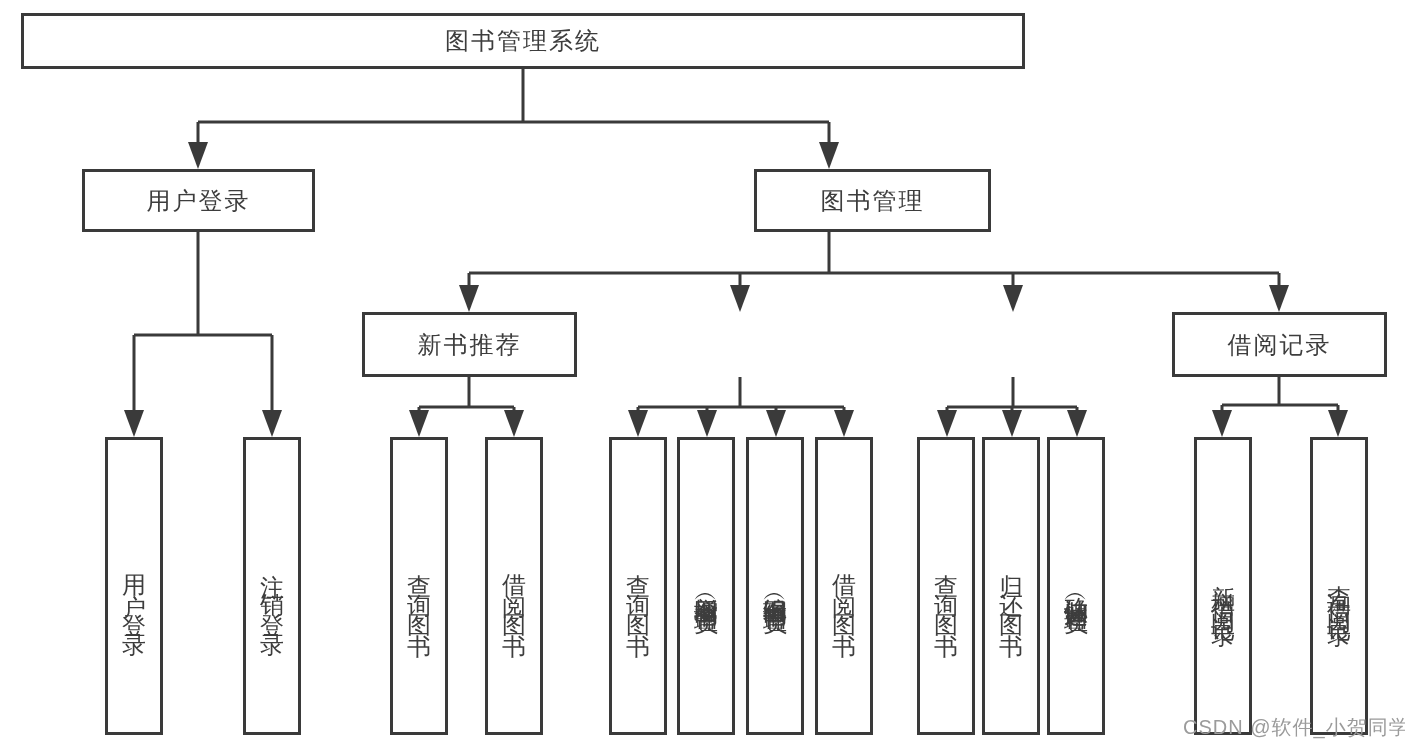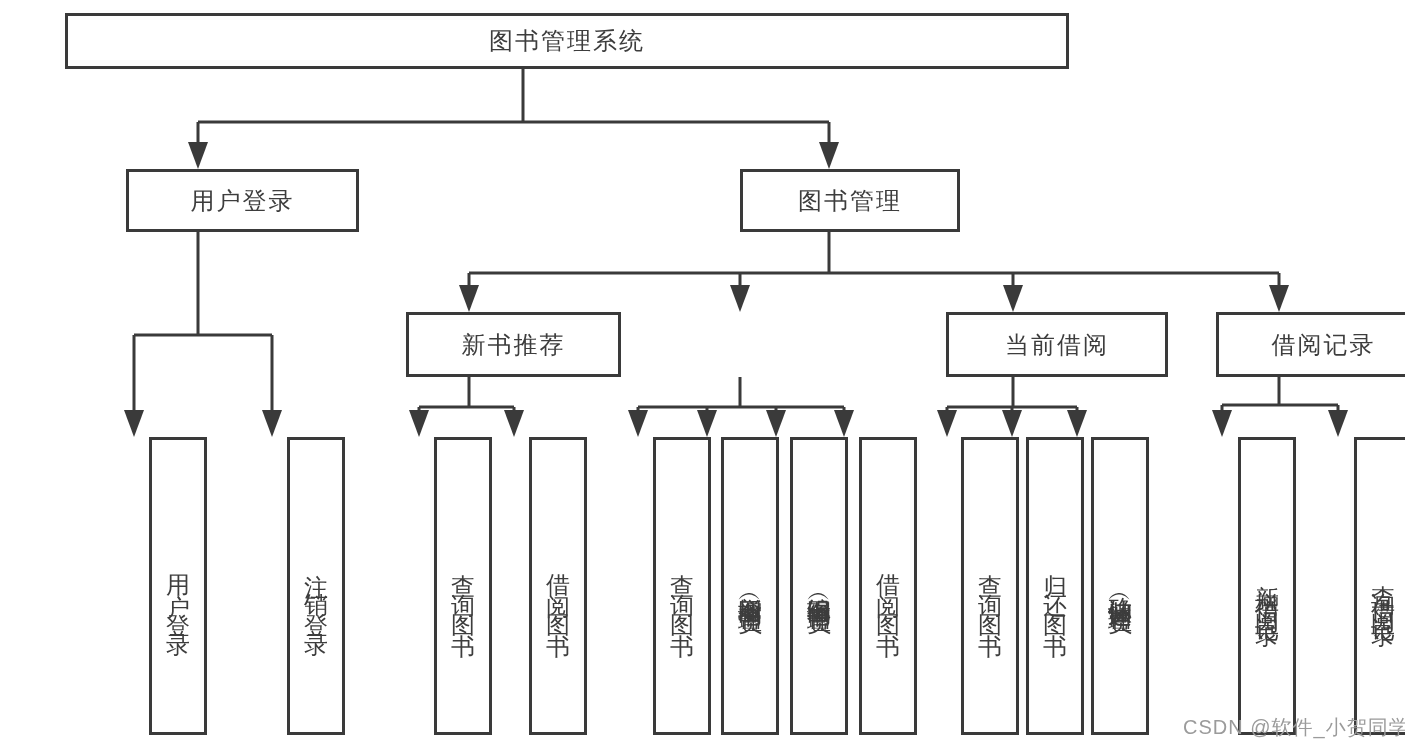--- a/index.html
+++ b/index.html
@@ -17,21 +17,20 @@
     border:3px solid #3a3a3a;
     background:#ffffff;
     color:#3d3d3d;
     display:flex;
     align-items:center;
     justify-content:center;
     font-size:24px;
     letter-spacing:2px;
     line-height:1;
     text-align:center;
-    margin-left:44px;
   }
   .node.h{height:63px;}
   .node.v{
     writing-mode:vertical-rl;
     text-orientation:mixed;
     width:58px;height:298px;top:437px;
   }
   .v.ls20{letter-spacing:20px;padding-top:18px;}
   .v.ls8{letter-spacing:8px;padding-top:8px;}
   .v.ls2{letter-spacing:2px;padding-top:2px;}
@@ -87,24 +86,23 @@
     <use href="#ah" transform="translate(1077,437)"></use>
 
     <path d="M1279 377 V405 M1222 405 H1338 M1222 405 V425 M1338 405 V425" fill="none" stroke="#3a3a3a" stroke-width="3"></path>
     <use href="#ah" transform="translate(1222,437)"></use>
     <use href="#ah" transform="translate(1338,437)"></use>
   </svg>
 
   <div class="node h" style="left:21px;top:13px;width:1004px;height:56px">图书管理系统</div>
 
   <div class="node h" style="left:82px;top:169px;width:233px">用户登录</div>
-  <div class="node h" style="left:696px;top:169px;width:220px">图书管理</div>
+  <div class="node h" style="left:754px;top:169px;width:237px">图书管理</div>
 
   <div class="node h" style="left:362px;top:312px;width:215px;height:65px">新书推荐</div>
-  <div class="node h" style="left:902px;top:312px;width:222px;height:65px">当前借阅</div>
   <div class="node h" style="left:1172px;top:312px;width:215px;height:65px">借阅记录</div>
 
   <div class="node v ls20" style="left:105px">用户登录</div>
   <div class="node v ls20" style="left:243px">注销登录</div>
 
   <div class="node v ls20" style="left:390px">查询图书</div>
   <div class="node v ls20" style="left:485px">借阅图书</div>
 
   <div class="node v ls20" style="left:609px">查询图书</div>
   <div class="node v ls2" style="left:677px">新增图书（管理员）</div>

